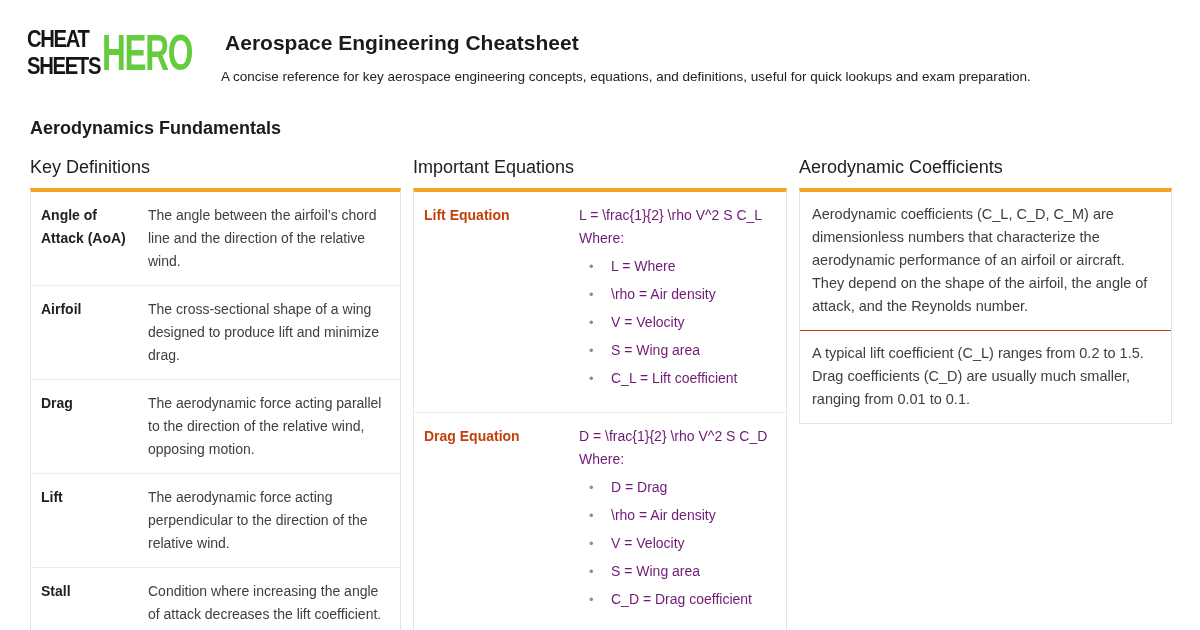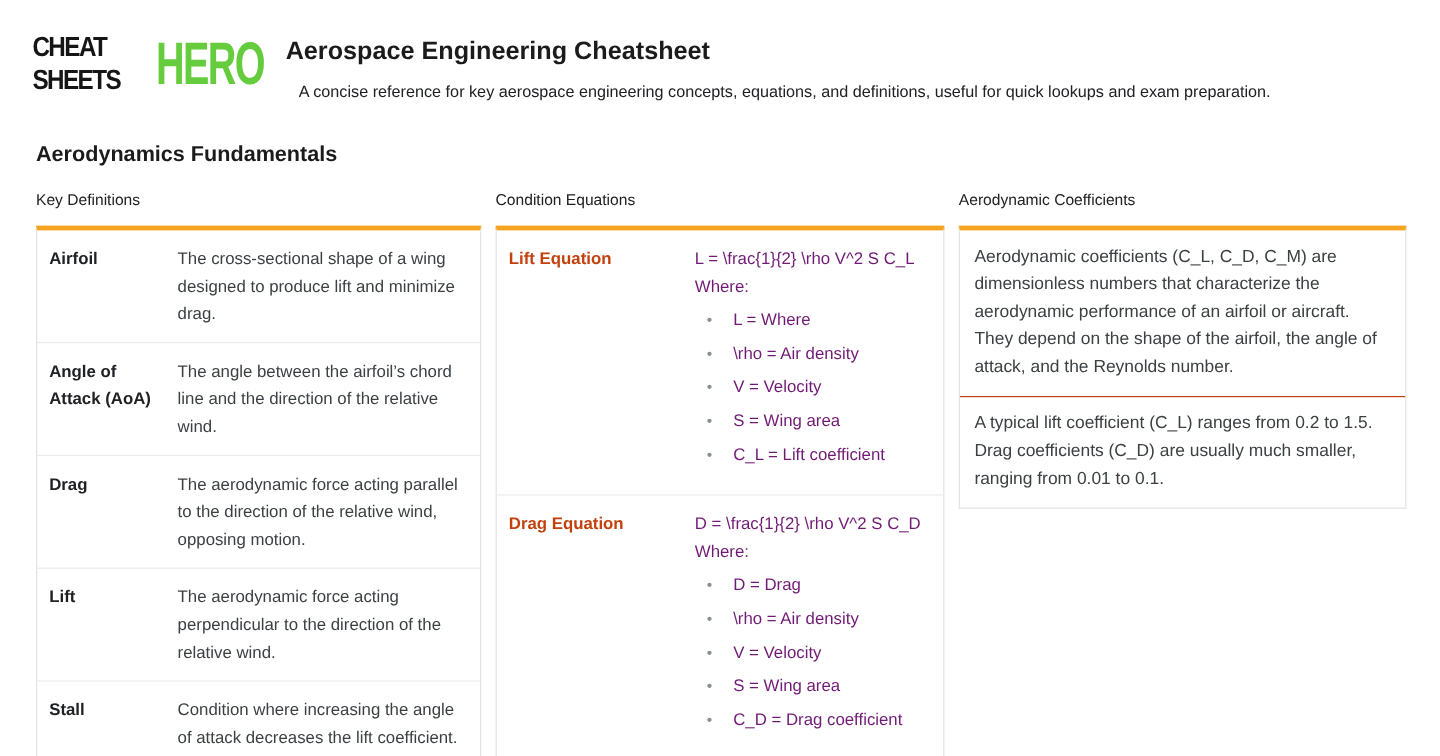--- a/index.html
+++ b/index.html
@@ -9,46 +9,46 @@
     background: #ffffff;
     font-family: "Liberation Sans", sans-serif;
     color: #3c4043;
     overflow: hidden;
     position: relative;
   }
   .page { width: 1200px; height: 630px; overflow: hidden; }
 
   
   .header { display: flex; align-items: flex-start; padding: 26px 30px 0 27px; gap: 15px; }
-  .logo { display: flex; align-items: flex-start; white-space: nowrap; gap: 28px; }
+  .logo { display: flex; align-items: flex-start; white-space: nowrap; }
   .logo-stack { display: flex; flex-direction: column; }
   .logo-stack span {
     font-weight: 700; font-size: 23px; line-height: 27px;
     letter-spacing: -1.5px; color: #151515;
     display: inline-block; transform: scaleX(0.88); transform-origin: left center;
   }
   .logo-hero {
     font-weight: 700; font-size: 50px; line-height: 54px;
     color: #65cc3e; letter-spacing: -2px;
     display: inline-block; transform: scaleX(0.66); transform-origin: left center;
     width: 92px; margin-left: -8px;
   }
   .title-block { padding-top: 4px; }
-  .page-title { margin: 0 0 4px 1px; font-size: 21px; line-height: 26px; font-weight: 700; color: #1b1b1b; }
+  .page-title { margin: 0 0 4px 16px; font-size: 21px; line-height: 26px; font-weight: 700; color: #1b1b1b; }
   .page-subtitle { margin: 12px; font-size: 13.5px; line-height: 17px; color: #202124; }
 
   
   .section-title { margin: 20px 0 0 0; padding: 0 30px; font-size: 18px; line-height: 22px; font-weight: 700; color: #1b1b1b; }
 
   
   .grid {
     display: grid; grid-template-columns: 371px 374px 373px; gap: 12px;
     padding: 0 28px 0 30px; margin-top: 18px; align-items: start;
   }
-  .col-title { margin: 0 0 11px 0; font-size: 13px; line-height: 20px; font-weight: 400; color: #202124; }
+  .col-title { margin: 0 0 11px 0; font-size: 18px; line-height: 20px; font-weight: 400; color: #202124; }
   .card {
     background: #ffffff;
     border: 1px solid #e4e4e4;
     border-top: 4px solid #f6a321;
   }
 
   
   .def-row { display: flex; gap: 8px; padding: 12px 8px 12px 10px; border-bottom: 1px solid #ececec; }
   .def-row:last-child { border-bottom: none; }
   .def-term { width: 99px; flex: 0 0 99px; font-weight: 700; font-size: 14px; line-height: 23px; color: #202124; }
@@ -89,26 +89,26 @@
   </div>
 
   <h2 class="section-title">Aerodynamics Fundamentals</h2>
 
   <div class="grid">
 
     <section>
       <h3 class="col-title">Key Definitions</h3>
       <div class="card">
         <div class="def-row">
+          <div class="def-term">Angle of Attack (AoA)</div>
+          <div class="def-text">The angle between the airfoil’s chord line and the direction of the relative wind.</div>
+        </div>
+        <div class="def-row">
           <div class="def-term">Airfoil</div>
           <div class="def-text">The cross-sectional shape of a wing designed to produce lift and minimize drag.</div>
-        </div>
-        <div class="def-row">
-          <div class="def-term">Angle of Attack (AoA)</div>
-          <div class="def-text">The angle between the airfoil’s chord line and the direction of the relative wind.</div>
         </div>
         <div class="def-row">
           <div class="def-term">Drag</div>
           <div class="def-text">The aerodynamic force acting parallel to the direction of the relative wind, opposing motion.</div>
         </div>
         <div class="def-row">
           <div class="def-term">Lift</div>
           <div class="def-text">The aerodynamic force acting perpendicular to the direction of the relative wind.</div>
         </div>
         <div class="def-row">
@@ -116,21 +116,21 @@
           <div class="def-text">Condition where increasing the angle of attack decreases the lift coefficient.</div>
         </div>
         <div class="def-row">
           
           
         </div>
       </div>
     </section>
 
     <section>
-      <h3 class="col-title">Condition Equations</h3>
+      <h3 class="col-title">Important Equations</h3>
       <div class="card">
 
         <div class="eq-row">
           <div class="eq-name">Lift Equation</div>
           <div class="eq-body">
             <div class="eq-formula">L = \frac{1}{2} \rho V^2 S C_L</div>
             <div class="eq-where">Where:</div>
             <ul class="eq-terms">
               <li><span>L = Where</span></li>
               <li><span>\rho = Air density</span></li>

